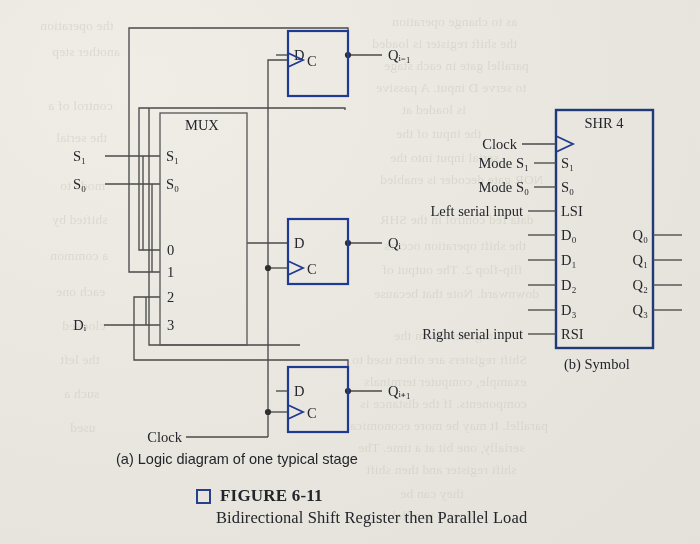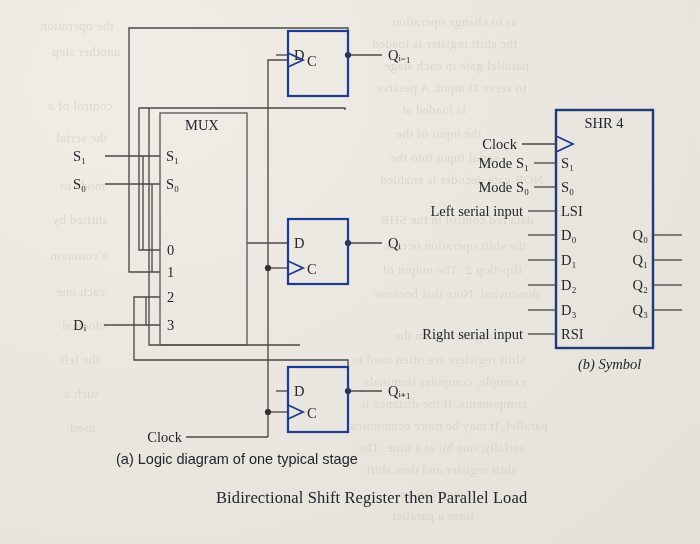--- a/index.html
+++ b/index.html
@@ -266,19 +266,23 @@
       <path class="wire" d="M 653 260 L 682 260"></path>
       <text class="lbl" x="648" y="290" text-anchor="end">Q₂</text>
       <path class="wire" d="M 653 285 L 682 285"></path>
       <text class="lbl" x="648" y="315" text-anchor="end">Q₃</text>
       <path class="wire" d="M 653 310 L 682 310"></path>
     </g>
   </svg>
 
   <div class="cap-a" style="left:116px; top:451px;">(a) Logic diagram of one typical stage</div>
 
-  <div class="cap-b" style="left:578px; top:356px;font-style:italic;">(b) Symbol</div>
+  <div class="cap-b" style="left:564px; top:356px;">(b) Symbol</div>
 
   <div id="figure-caption">
+    <div class="fig-line1">
+      <span class="fig-marker"></span>
+      <span>FIGURE 6-11</span>
+    </div>
     <div class="fig-line2">Bidirectional Shift Register then Parallel Load</div>
   </div>
 
 </div>
 
 </body></html>

